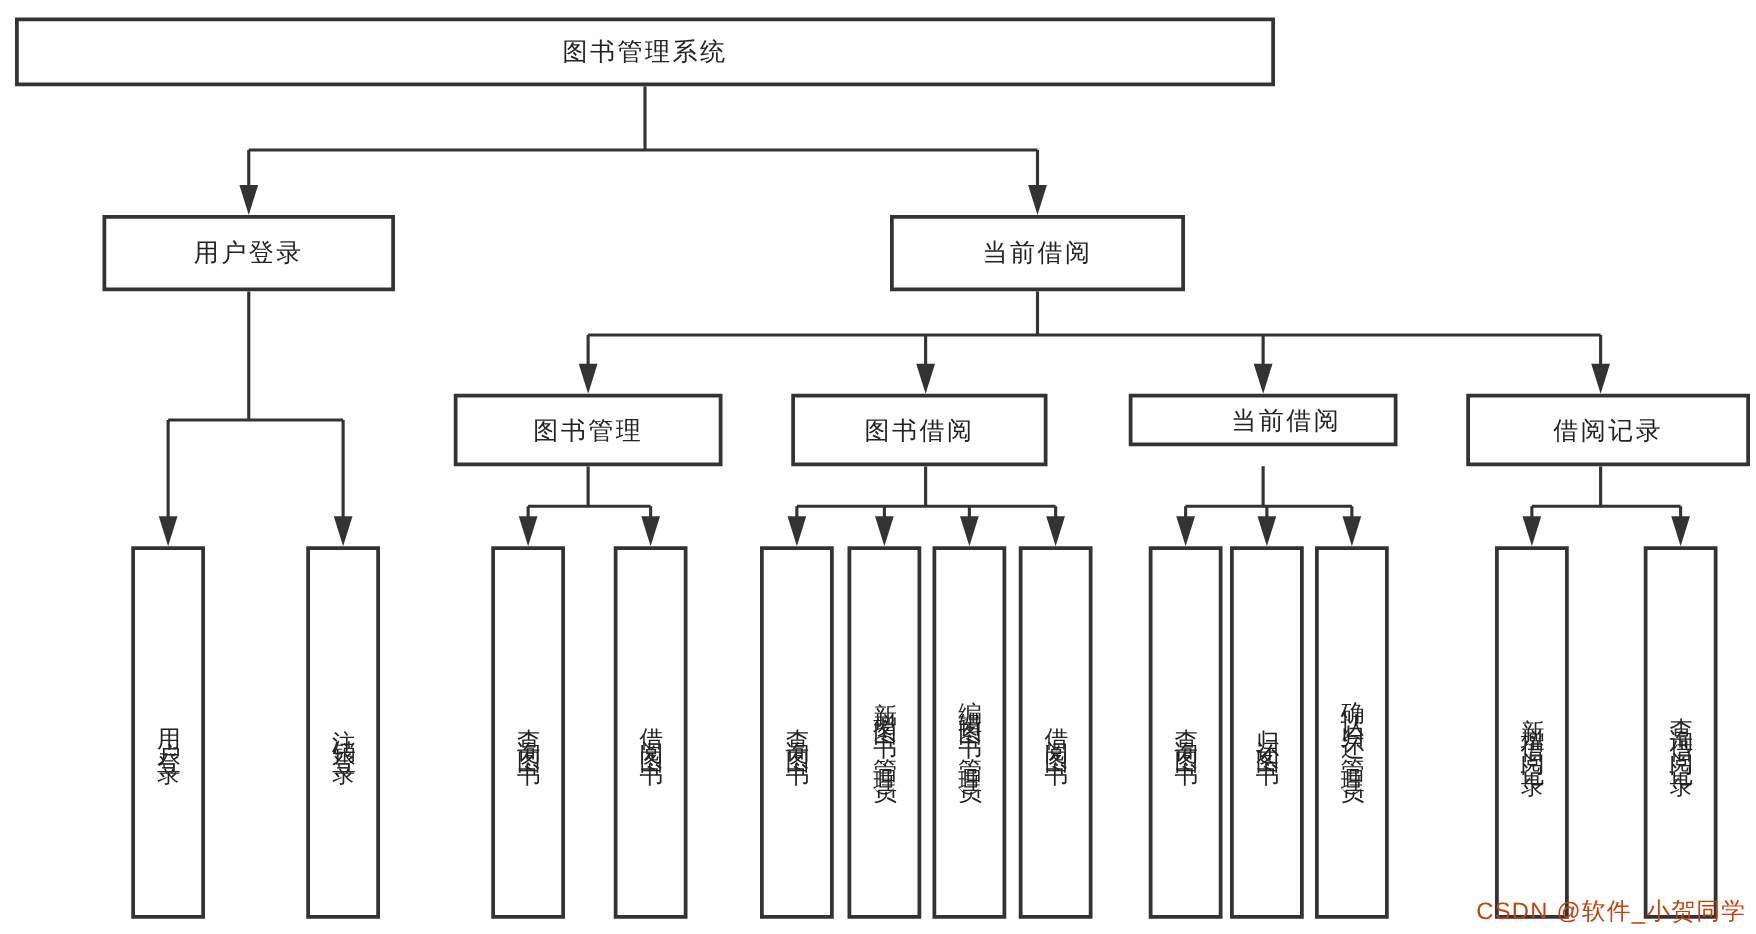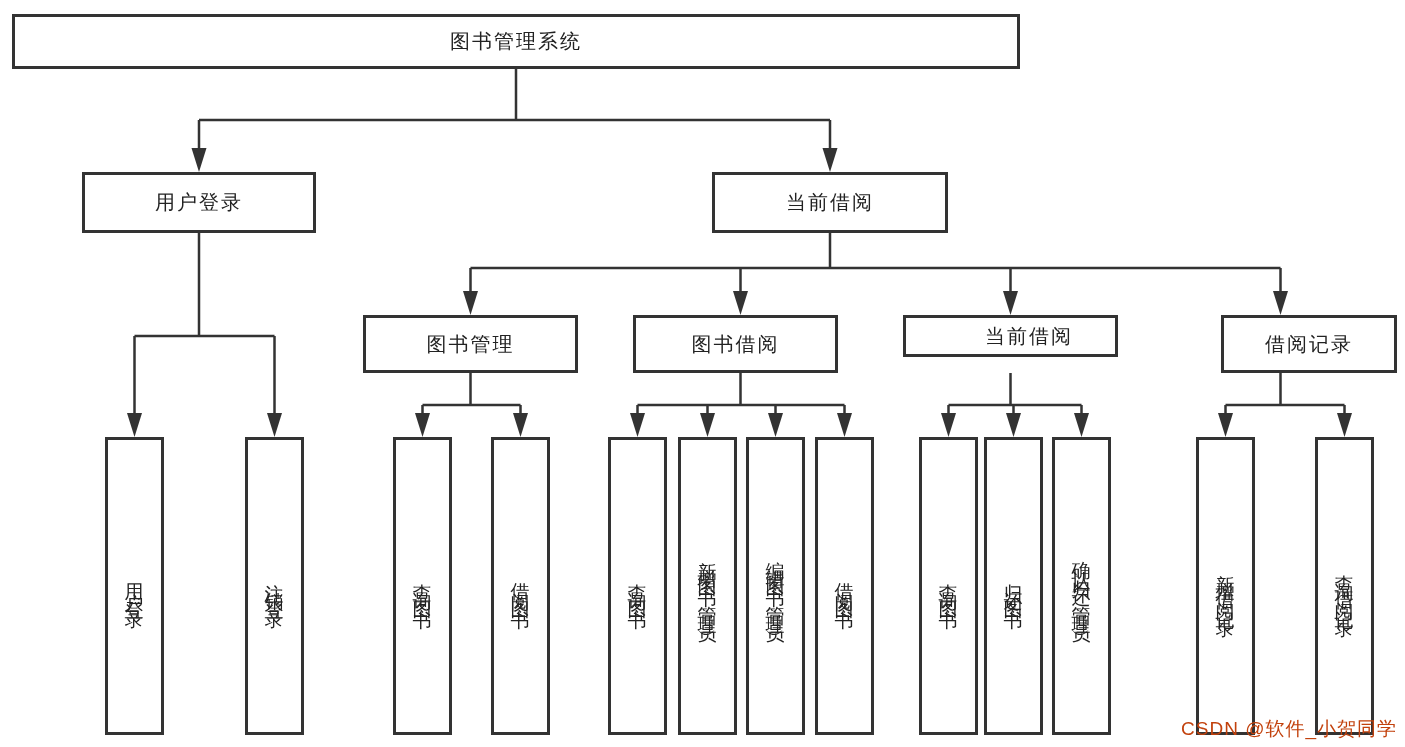--- a/index.html
+++ b/index.html
@@ -120,21 +120,21 @@
 
   <div class="box" style="left:363px; top:315px; width:215px; height:58px;">
     <span class="hlabel">图书管理</span>
   </div>
   <div class="box" style="left:633px; top:315px; width:205px; height:58px;">
     <span class="hlabel">图书借阅</span>
   </div>
   <div class="box" style="left:903px; top:315px; width:215px; height:42px;padding-left:37px;">
     <span class="hlabel">当前借阅</span>
   </div>
-  <div class="box" style="left:1173px; top:315px; width:176px; height:58px;margin-left:48px;">
+  <div class="box" style="left:1173px; top:315px; width:227px; height:58px;">
     <span class="hlabel">借阅记录</span>
   </div>
 
   <div class="box leaf" style="left:105px; top:437px; width:59px; height:298px;">
     <span class="vlabel">用户登录</span>
   </div>
   <div class="box leaf" style="left:245px; top:437px; width:59px; height:298px;">
     <span class="vlabel">注销登录</span>
   </div>
 

